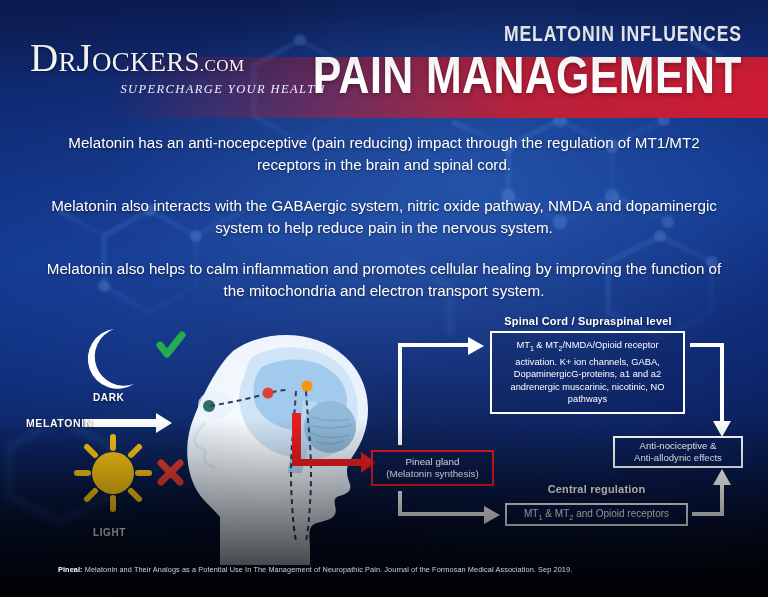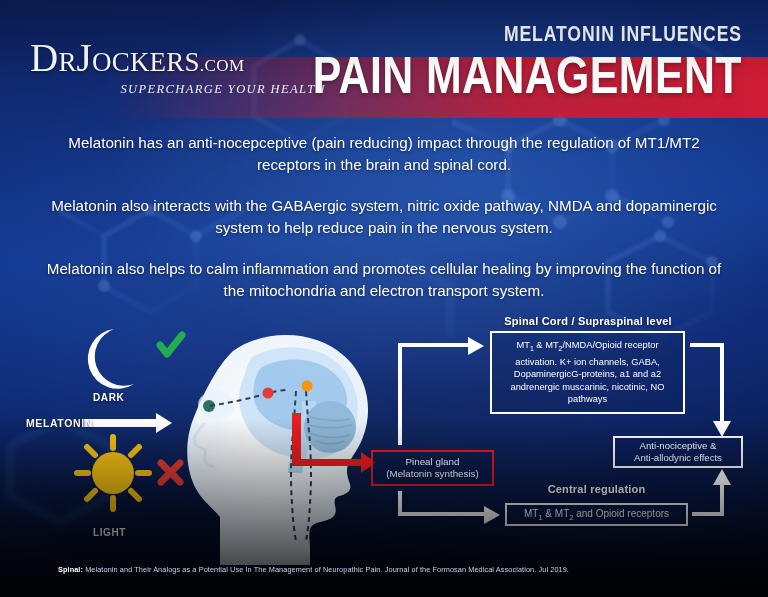--- a/index.html
+++ b/index.html
@@ -316,15 +316,15 @@
     </div>
 
     <div class="boxhead head-central">Central regulation</div>
     <div class="box box-central">
       <div><span>MT</span><sub>1</sub><span> &amp; MT</span><sub>2</sub><span> and Opioid receptors</span></div>
     </div>
   </div>
 
   <div class="vignette"></div>
 
-  <div class="source"><b>Spinal:</b><span> Melatonin and Their Analogs as a Potential Use In The Management of Neuropathic Pain. Journal of the Formosan Medical Association. Jul 2019.</span></div>
+  <div class="source"><b>Pineal:</b><span> Melatonin and Their Analogs as a Potential Use In The Management of Neuropathic Pain. Journal of the Formosan Medical Association. Sep 2019.</span></div>
 
 </div>
 
 </body></html>

